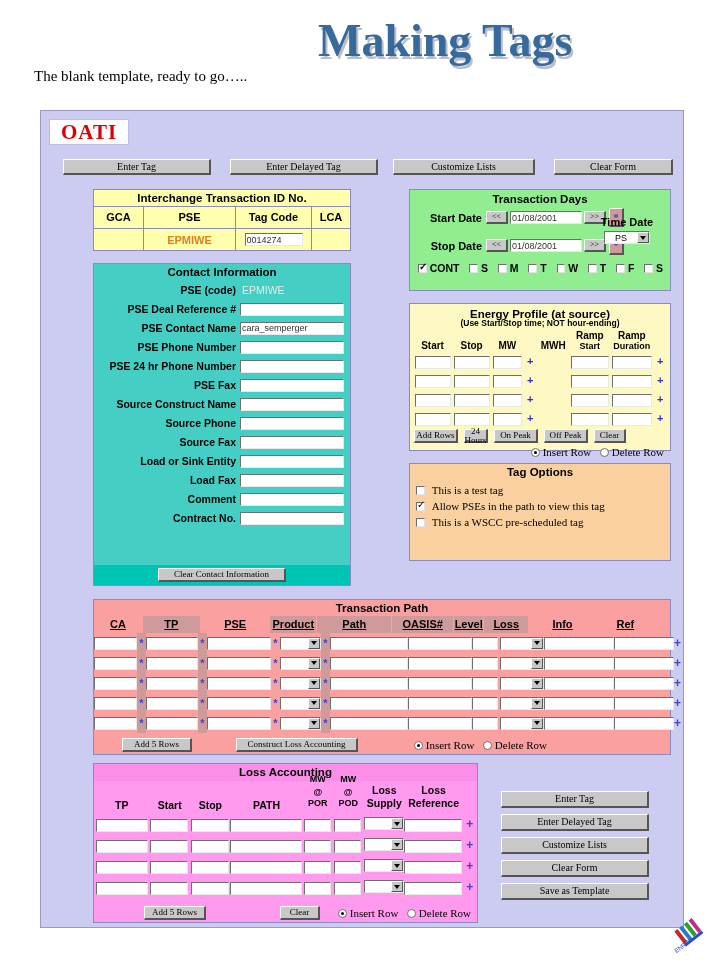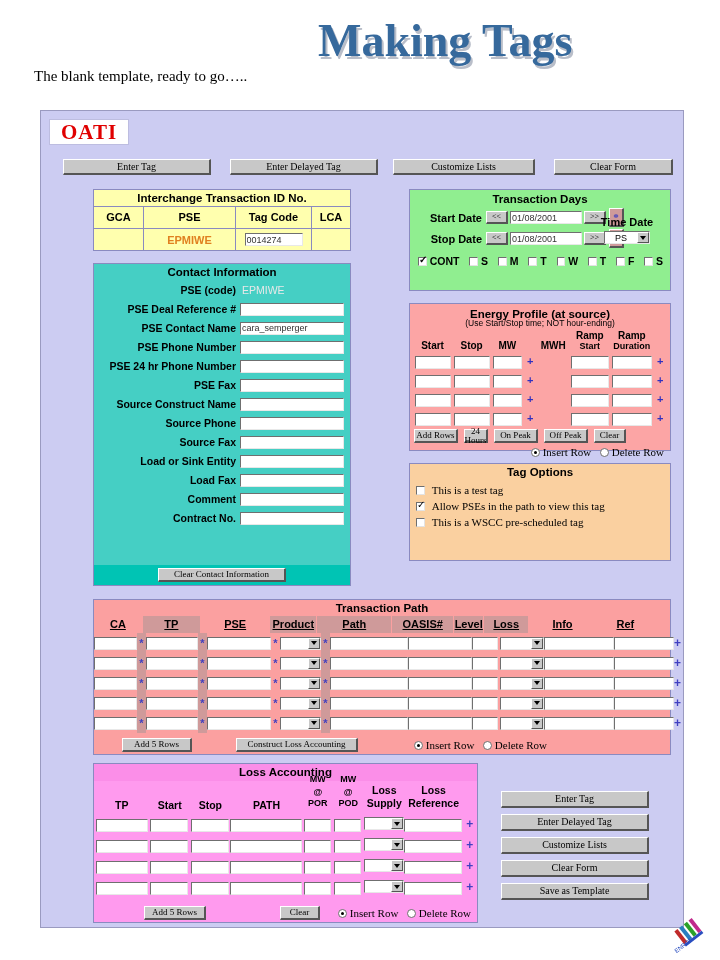--- a/index.html
+++ b/index.html
@@ -69,21 +69,21 @@
   #btn-enter-delayed  { left:189px; width:148px; }
   #btn-customize      { left:352px; width:142px; }
   #btn-clearform      { left:513px; width:119px; }
 
   
   .panel { position:absolute; border:1px solid #8a8ac0; }
   .panel-title {
     text-align:center; font-weight:bold; font-size:11.5px; color:#000;
     font-family:"Liberation Sans", sans-serif;
   }
-  .panel-sub { text-align:center; font-weight:normal; font-size:8.5px; color:#000; }
+  .panel-sub { text-align:center; font-weight:bold; font-size:8.5px; color:#000; }
 
   input.f {
     border-top:1px solid #6f6f6f;
     border-left:1px solid #6f6f6f;
     border-right:1px solid #e8e8e8;
     border-bottom:1px solid #e8e8e8;
     background:#ffffff;
     font-size:9px; color:#333;
     font-family:"Liberation Sans", sans-serif;
     padding:0 1px; margin:0; height:13px;
@@ -166,21 +166,21 @@
   #panel-contact .hdr { height:17px; line-height:17px; }
   .cirow { display:flex; align-items:center; height:18px; margin-bottom:1px; }
   .cirow .lbl { width:146px; text-align:right; padding-right:4px;
      font-size:10.5px; font-weight:bold; color:#000; }
   .cirow input.f { width:104px; }
   .cirow .ro { font-size:10.5px; color:#e8e8e8; font-weight:normal; padding-left:2px; }
   #panel-contact .footer { position:absolute; bottom:0; left:0; right:0; height:20px;
      background:#00c4b4; display:flex; align-items:center; justify-content:center; }
 
   
-  #panel-energy { left:368px; top:192px; width:262px; height:148px; background:#fca5a5; }
+  #panel-energy { left:368px; top:192px; width:262px; height:148px; background:#fef9c3; }
   #panel-energy .hdr { height:14px; line-height:14px; padding-top:3px; }
   .ep-head { display:flex; height:22px; align-items:flex-end; padding:0 3px; }
   .ep-head div { text-align:center; font-size:10px; font-weight:bold; line-height:10px; }
   .ep-row  { display:flex; height:19px; align-items:center; padding:0 3px; }
   .ep-row div { text-align:center; }
   .ep-row input.f { height:13px; }
   .w-start{width:40px;} .w-stop{width:40px;} .w-mw{width:33px;}
   .w-plus{width:14px; color:#3030c0; font-weight:bold; font-size:11px;}
   .w-mwh{width:33px;} .w-rs{width:42px;} .w-rd{width:44px;}
   .ep-btns { display:flex; gap:6px; padding:2px 4px 0 4px; }
@@ -276,21 +276,21 @@
       </div>
     </div>
 
     <div class="dayrow" style="margin-top:3px">
       <div class="lbl">Start Date</div>
       <div class="btn minibtn">&lt;&lt;</div>
       <input class="f" style="width: 72px; margin: 0px 2px;" value="01/08/2001">
       <div class="btn minibtn">&gt;&gt;</div>
       <div class="btn minibtn star" style="margin-left:3px">*</div>
     </div>
-    <div class="dayrow" style="margin-top:2px">
+    <div class="dayrow" style="margin-top:9px">
       <div class="lbl">Stop Date</div>
       <div class="btn minibtn">&lt;&lt;</div>
       <input class="f" style="width: 72px; margin: 0px 2px;" value="01/08/2001">
       <div class="btn minibtn">&gt;&gt;</div>
       <div class="btn minibtn star" style="margin-left:3px">*</div>
     </div>
 
     <div class="cbrow" style="margin-top:5px">
       <span class="cb on"></span>
       <span class="lab">CONT</span>

